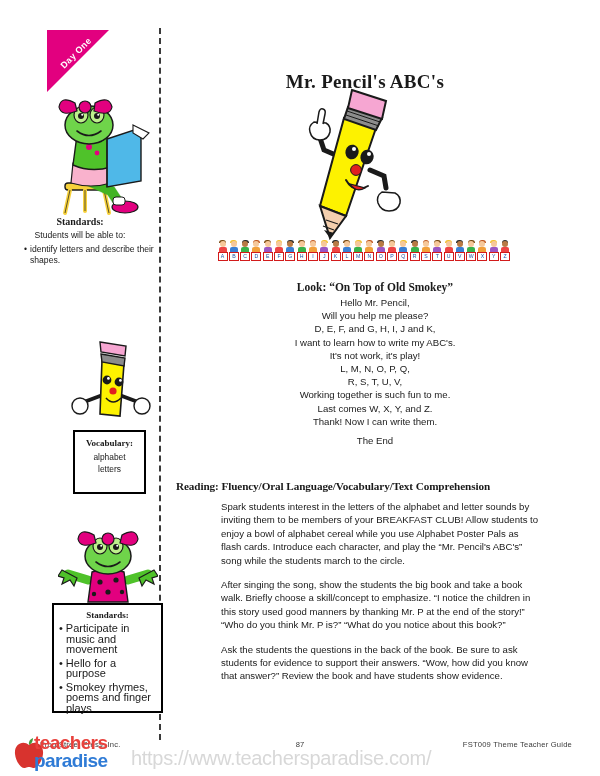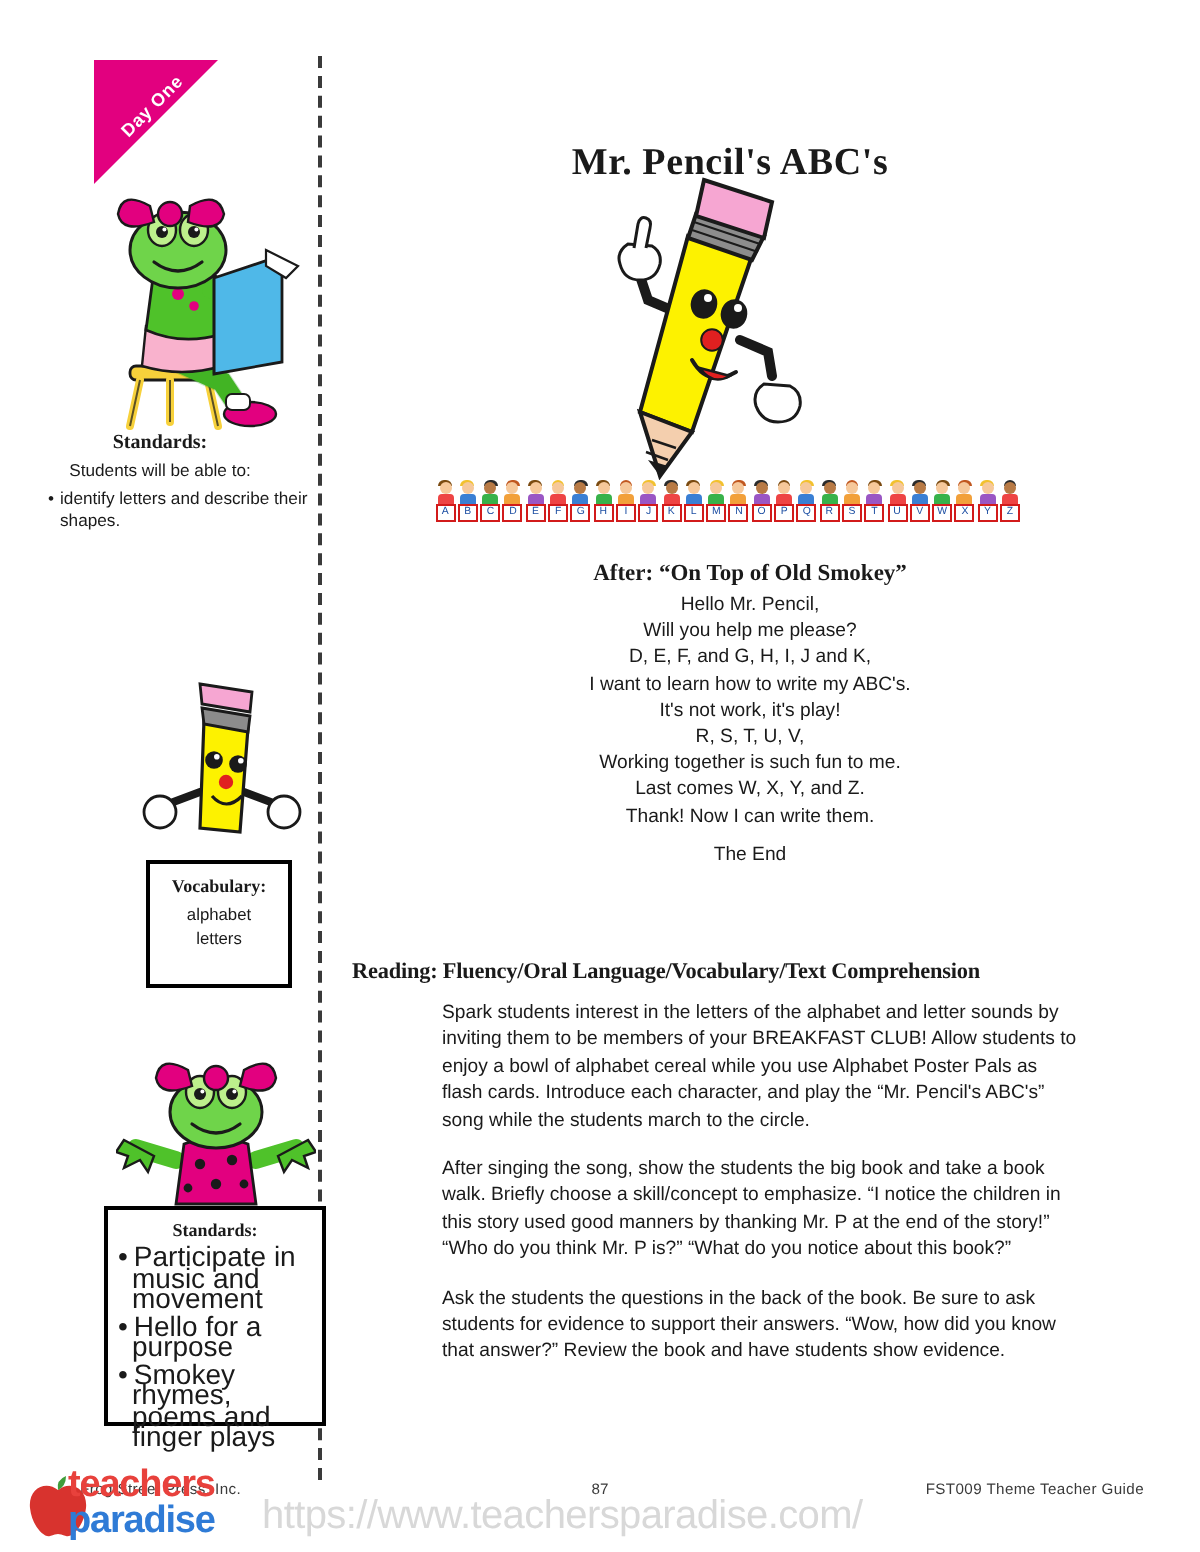--- a/index.html
+++ b/index.html
@@ -141,21 +141,21 @@
   .vocab-word {
     font-size: 8.4px;
     line-height: 12px;
   }
   .std-list {
     margin: 0;
     padding: 0;
     list-style: none;
   }
   .std-list li {
-    font-size: 14px;
+    font-size: 11px;
     line-height: 10.5px;
     padding-left: 7px;
     text-indent: -7px;
     margin-bottom: 3px;
   }
   .std-list li:before {
     content: "\2022";
     margin-right: 3px;
   }
 
@@ -670,27 +670,28 @@
           <div class="card">Y</div>
         </div>
       <div class="kid">
           <div class="hair" style="background:#2b2b2b"></div>
           <div class="head" style="background:#b87a45"></div>
           <div class="body" style="background:#e44"></div>
           <div class="card">Z</div>
         </div>
     </div>
 
-    <div class="song-tune">After: “On Top of Old Smokey”</div>
+    <div class="song-tune">Look: “On Top of Old Smokey”</div>
     <div class="lyrics">
       <div class="ln">Hello Mr. Pencil,</div>
       <div class="ln">Will you help me please?</div>
       <div class="ln">D, E, F, and G, H, I, J and K,</div>
       <div class="ln">I want to learn how to write my ABC's.</div>
       <div class="ln">It's not work, it's play!</div>
+      <div class="ln">L, M, N, O, P, Q,</div>
       <div class="ln">R, S, T, U, V,</div>
       <div class="ln">Working together is such fun to me.</div>
       <div class="ln">Last comes W, X, Y, and Z.</div>
       <div class="ln">Thank! Now I can write them.</div>
       <div class="end">The End</div>
     </div>
 
     <div class="reading-head">Reading:  Fluency/Oral Language/Vocabulary/Text Comprehension</div>
     <div class="reading-body">
       <p>Spark students interest in the letters of the alphabet and letter sounds by inviting them to be members of your BREAKFAST CLUB! Allow students to enjoy a bowl of alphabet cereal while you use Alphabet Poster Pals as flash cards. Introduce each character, and play the “Mr. Pencil's ABC's” song while the students march to the circle.</p>

